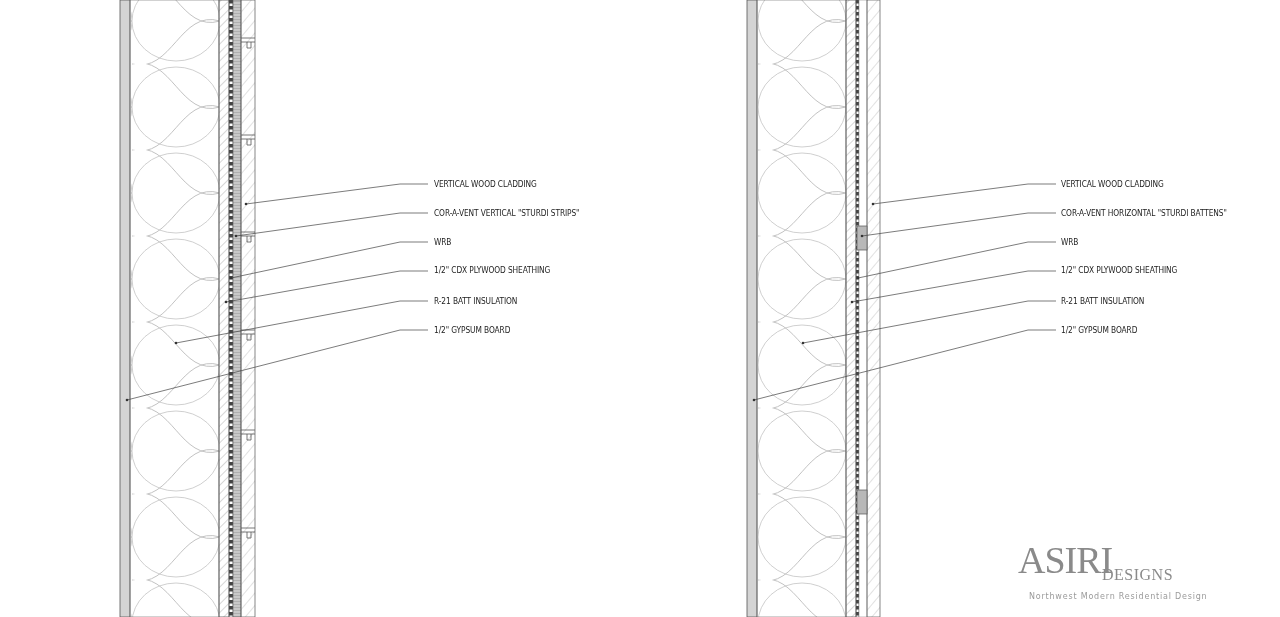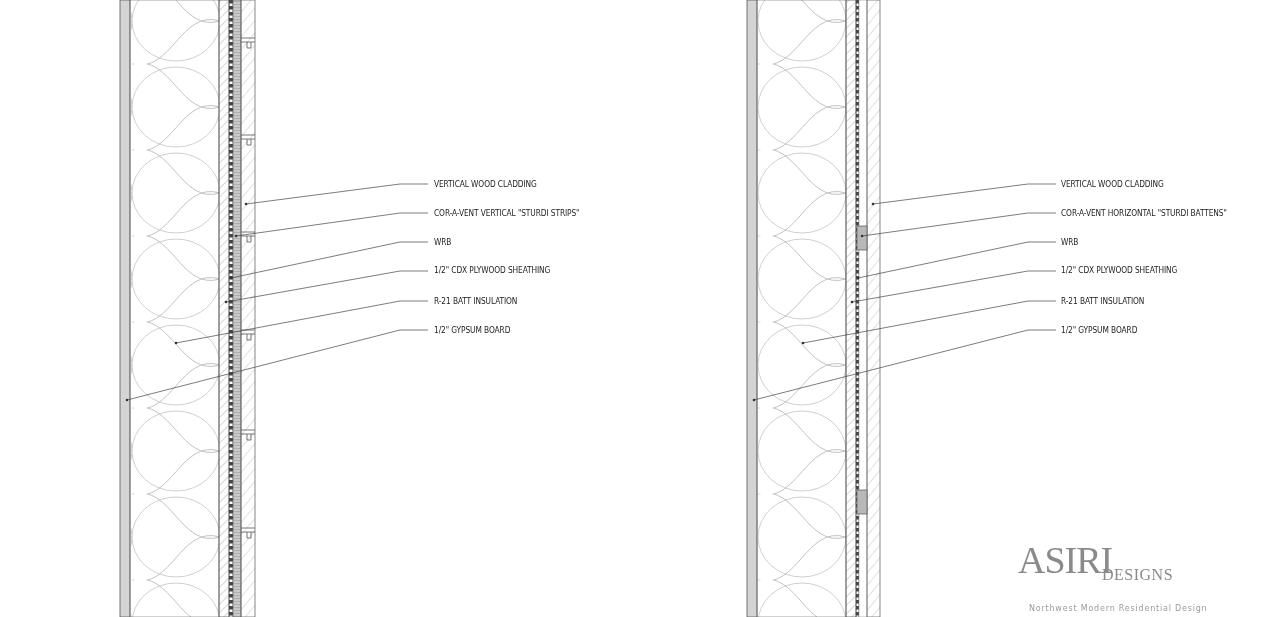--- a/index.html
+++ b/index.html
@@ -2,21 +2,21 @@
 <html><head>
 <meta charset="utf-8">
 <style>
   html, body { margin:0; padding:0; background:#ffffff; }
   body { width:1280px; height:617px; position:relative; overflow:hidden; font-family:"DejaVu Sans", sans-serif; }
   svg.drawing { position:absolute; left:0; top:0; }
   .label { position:absolute; font-family:"DejaVu Sans Condensed","DejaVu Sans", sans-serif; font-size:9px; color:#222; letter-spacing:-0.1px; white-space:nowrap; transform:scaleX(0.92); transform-origin:left center; }
   .logo { position:absolute; left:1018px; top:540px; width:200px; height:70px; }
   .logo-main { position:absolute; left:0; top:0; font-family:"Liberation Serif","DejaVu Serif", serif; font-size:38px; color:#8a8a8a; letter-spacing:-1px; line-height:40px; }
   .logo-sub { position:absolute; left:84px; top:24px; font-family:"Liberation Serif","DejaVu Serif", serif; font-size:16px; color:#8a8a8a; letter-spacing:0.5px; line-height:22px; }
-  .logo-tag { position:absolute; left:11px; top:52px; font-family:"DejaVu Sans", sans-serif; font-size:8px; color:#9a9a9a; letter-spacing:0.8px; white-space:nowrap;margin-top:12px; }
+  .logo-tag { position:absolute; left:11px; top:52px; font-family:"DejaVu Sans", sans-serif; font-size:8px; color:#9a9a9a; letter-spacing:0.8px; white-space:nowrap; }
 </style>
 </head>
 <body>
 
 <svg class="drawing" width="1280" height="617" viewBox="0 0 1280 617" xmlns="http://www.w3.org/2000/svg">
   <defs>
     <pattern id="hatch" patternUnits="userSpaceOnUse" width="6" height="6" patternTransform="rotate(45)">
       <line x1="0" y1="0" x2="0" y2="6" stroke="#777" stroke-width="0.6"></line>
     </pattern>
     <pattern id="hatch2" patternUnits="userSpaceOnUse" width="8" height="8" patternTransform="rotate(40)">

